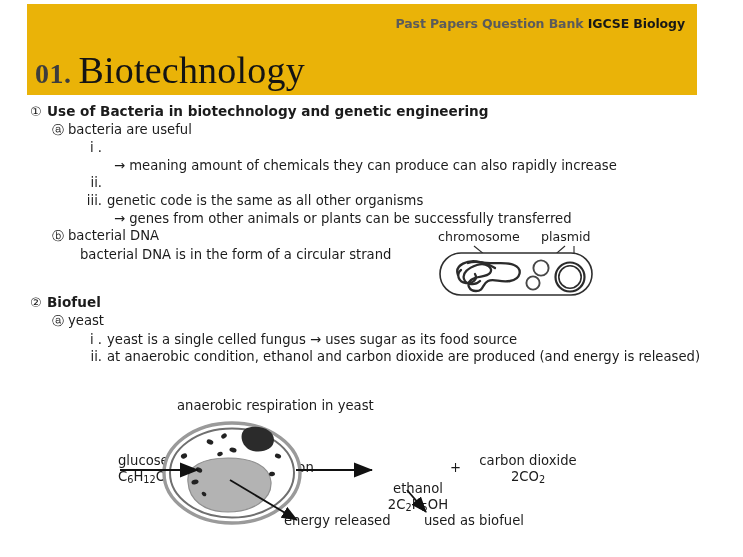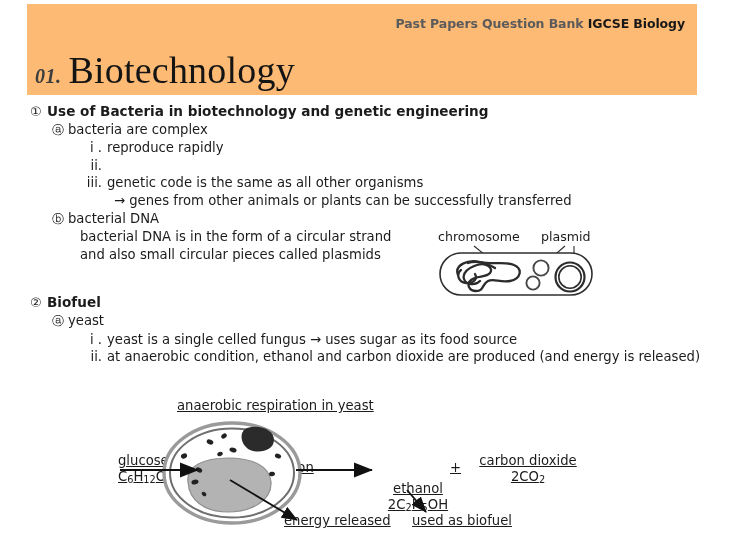--- a/index.html
+++ b/index.html
@@ -16,21 +16,21 @@
     color: #1b1b1b;
   }
 
   
   #header-band {
     position: absolute;
     left: 27px;
     top: 4px;
     width: 670px;
     height: 91px;
-    background: #fdba74;
+    background: #eab308;
   }
   #header-kicker {
     position: absolute;
     right: 12px;
     top: 12px;
     font-size: 12.5px;
     font-weight: bold;
     letter-spacing: -0.1px;
     white-space: nowrap;
   }
@@ -38,23 +38,22 @@
   #header-kicker .strong { color: #171717; }
 
   #page-title {
     position: absolute;
     left: 8px;
     top: 44px;
     white-space: nowrap;
     font-family: "Liberation Serif", "DejaVu Serif", serif;
   }
   #page-title .num {
-    font-style: italic;
     font-weight: bold;
-    font-size: 20px;
+    font-size: 28px;
     color: #3d3d3d;
     letter-spacing: 0.5px;
   }
   #page-title .name {
     font-size: 38px;
     color: #141414;
     margin-left: 7px;
     letter-spacing: 0.2px;
   }
 
@@ -139,30 +138,29 @@
     top: 398px;
     width: 560px;
     height: 150px;
   }
   #yeast-diagram .lbl {
     position: absolute;
     font-size: 13.2px;
     white-space: nowrap;
     color: #1b1b1b;
     line-height: 16px;
-    text-decoration: underline;
   }
   #lbl-title     { left: 77px;  top: 0px; }
   #lbl-glucose   { left: 18px;  top: 55px; text-align: left; }
   #lbl-ferment   { left: 128px; top: 62px; font-size: 13.2px; }
   #lbl-ethanol   { left: 278px; top: 55px; text-align: center; width: 80px; margin-top: 28px; }
   #lbl-plus      { left: 350px; top: 62px; font-size: 14px; }
   #lbl-co2       { left: 368px; top: 55px; text-align: center; width: 120px; }
   #lbl-energy    { left: 184px; top: 115px; }
-  #lbl-biofuel   { left: 312px; top: 115px; }
+  #lbl-biofuel   { left: 324px; top: 115px; }
 </style>
 </head>
 <body>
 
 <div id="header-band">
   <div id="header-kicker">
     <span class="muted">Past Papers Question Bank</span>
     <span class="strong">IGCSE Biology</span>
   </div>
   <div id="page-title">
@@ -172,42 +170,41 @@
 
 <div id="content">
 
   <div class="sec-head">
     <span class="marker">①</span>
     <span>Use of Bacteria in biotechnology and genetic engineering</span>
   </div>
 
   <div class="lvl-a">
     <span class="marker">ⓐ</span>
-    <span>bacteria are complex</span>
+    <span>bacteria are useful</span>
   </div>
 
   <div class="lvl-i">
     <span class="rn">i .</span>
-    <span>reproduce rapidly</span>
-  </div>
+  </div>
+  <div class="lvl-arrow">→ meaning amount of chemicals they can produce can also rapidly increase</div>
   <div class="lvl-i">
     <span class="rn">ii.</span>
   </div>
   <div class="lvl-i">
     <span class="rn">iii.</span>
     <span>genetic code is the same as all other organisms</span>
   </div>
   <div class="lvl-arrow">→ genes from other animals or plants can be successfully transferred</div>
 
   <div class="lvl-a">
     <span class="marker">ⓑ</span>
     <span>bacterial DNA</span>
   </div>
   <div class="lvl-plain">bacterial DNA is in the form of a circular strand</div>
-  <div class="lvl-plain">and also small circular pieces called plasmids</div>
 
   <div class="spacer-lg"></div>
 
   <div class="sec-head">
     <span class="marker">②</span>
     <span>Biofuel</span>
   </div>
   <div class="lvl-a">
     <span class="marker">ⓐ</span>
     <span>yeast</span>

